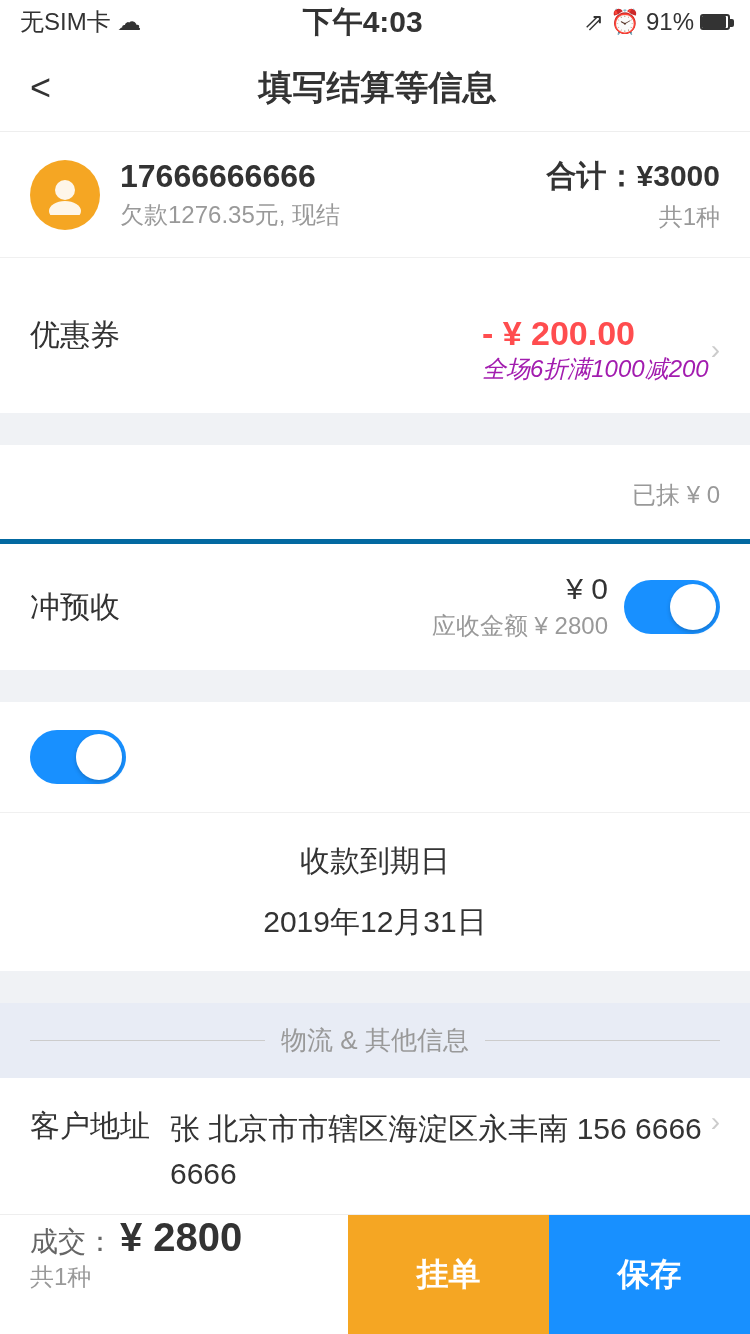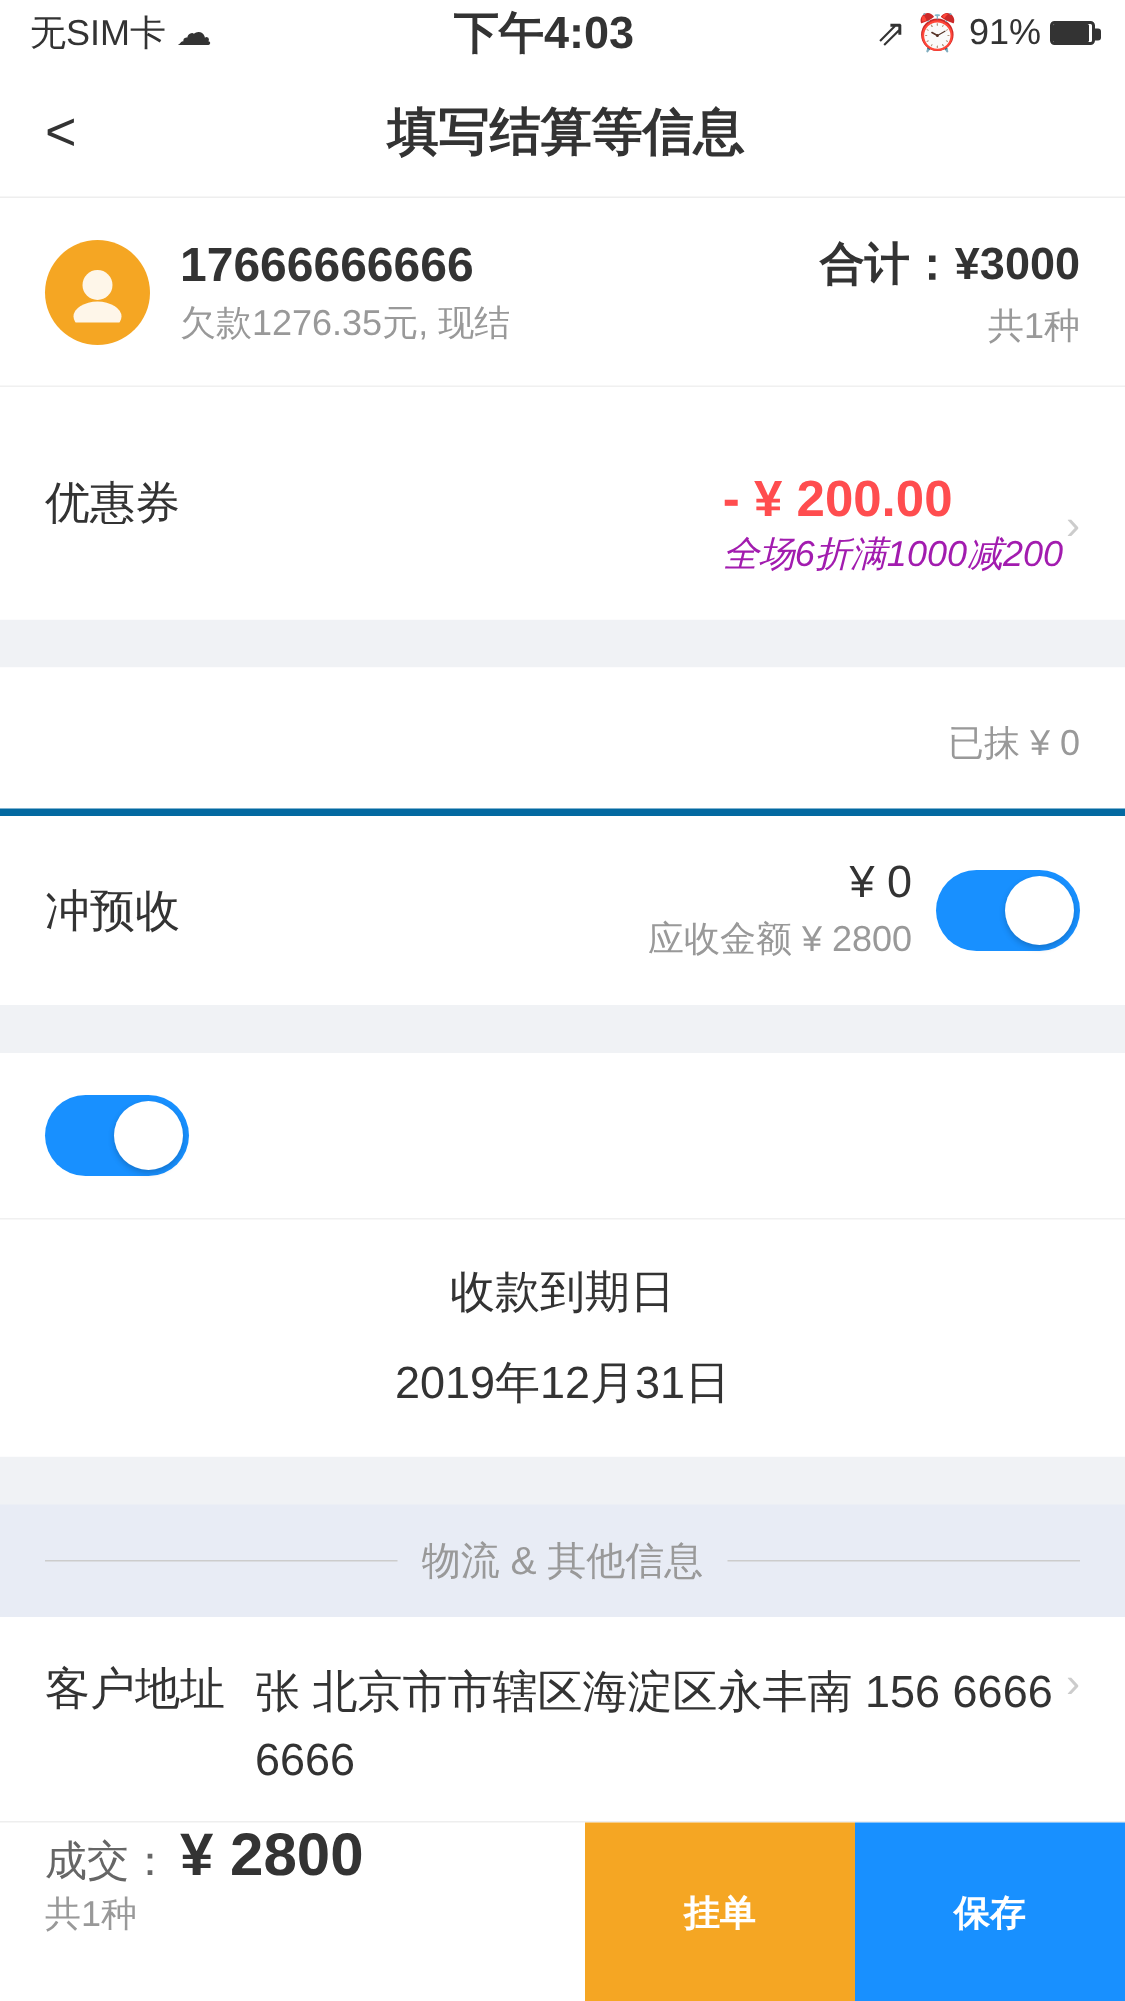--- a/index.html
+++ b/index.html
@@ -233,22 +233,22 @@
     }
     .footer-summary {
       flex: 1;
       padding: 0 30px;
     }
     .footer-deal { font-size: 28px; color: #666; }
     .footer-amount { font-size: 40px; font-weight: 700; color: #333; }
     .footer-count { font-size: 24px; color: #999; }
     .footer-btn {
       height: 120px;
-      width: 180px;
-      font-size: 24px;
+      width: 201px;
+      font-size: 32px;
       font-weight: 600;
       color: #fff;
       border: none;
       cursor: pointer;
       display: flex;
       align-items: center;
       justify-content: center;
     }
     .btn-hang { background: #f5a623; }
     .btn-save { background: #1890ff; }

